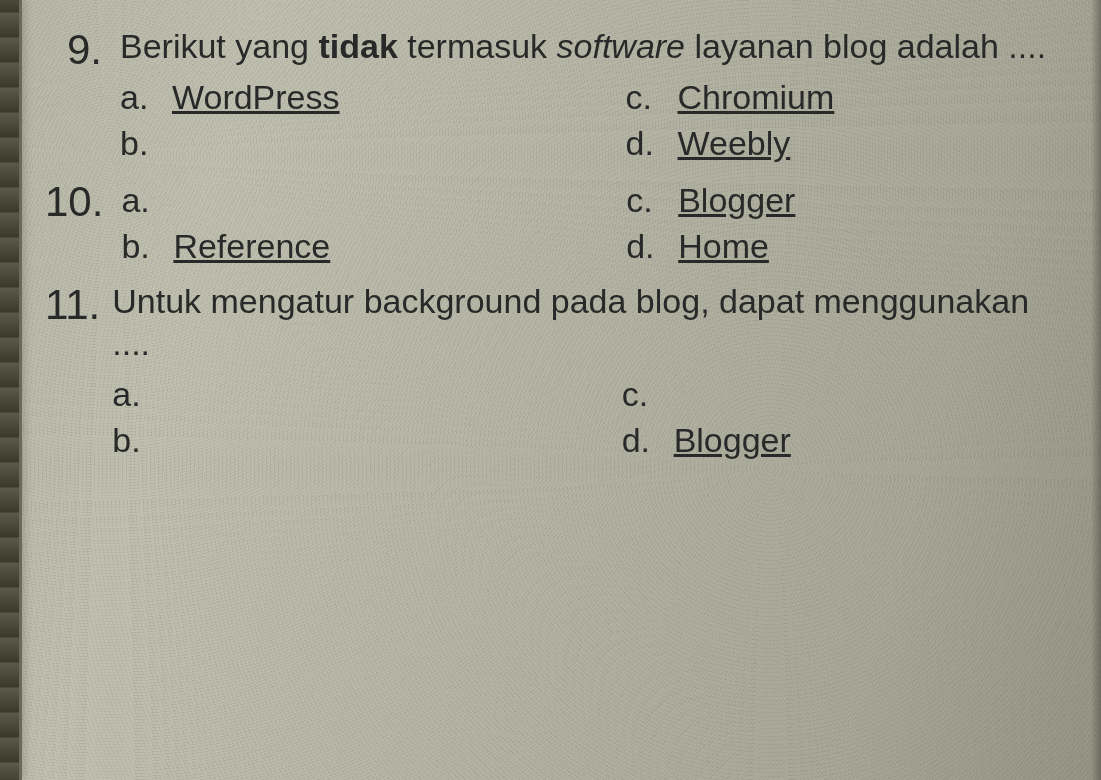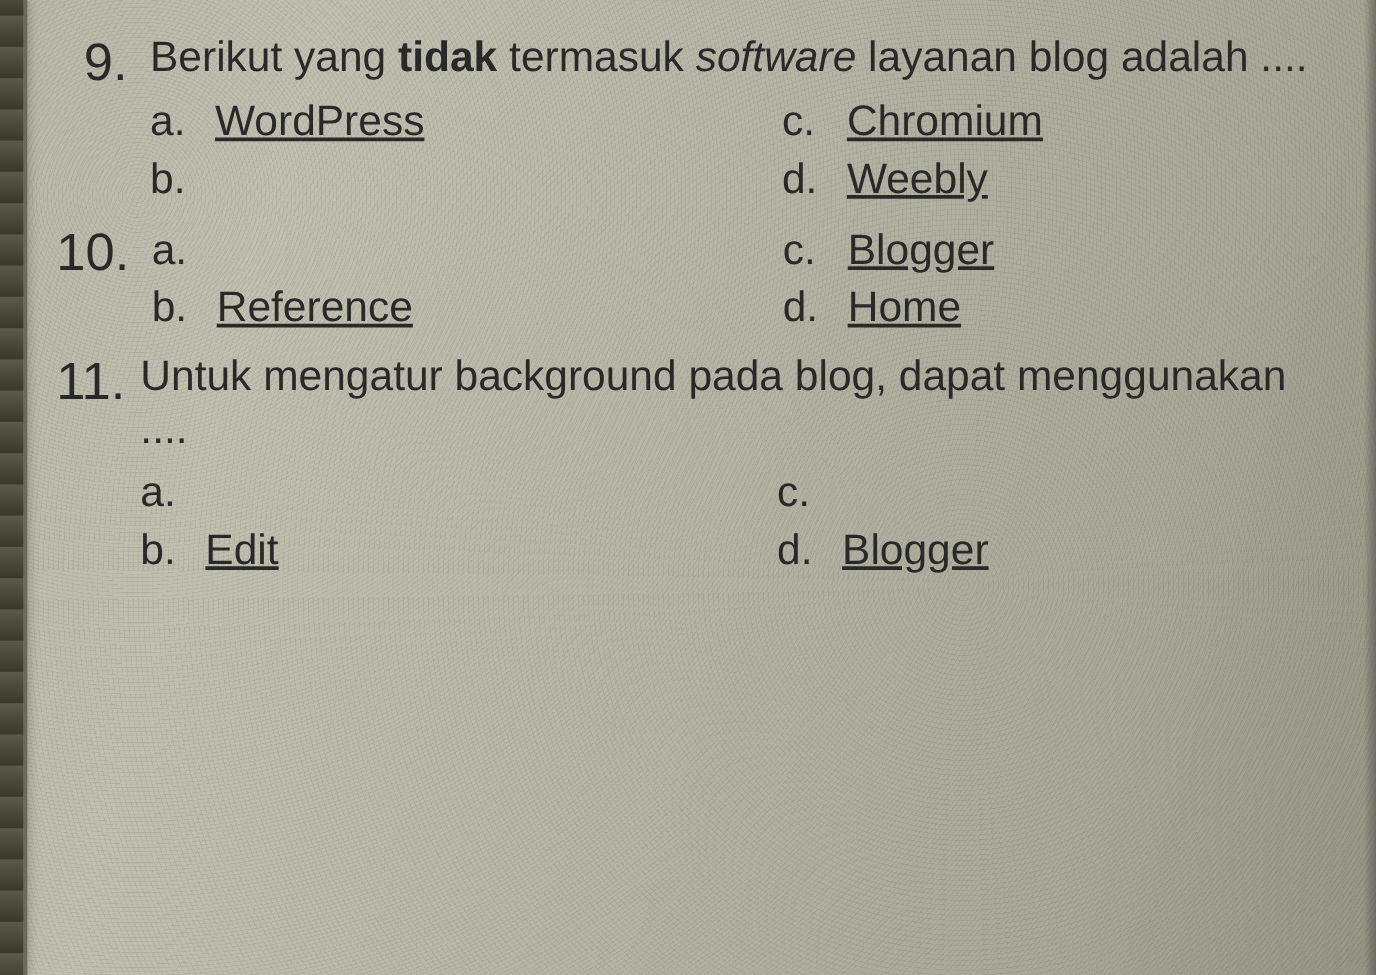--- a/index.html
+++ b/index.html
@@ -171,21 +171,20 @@
       <div class="q-text">Untuk mengatur background pada blog, dapat menggunakan ....</div>
       <div class="options">
         <div class="option">
           <span class="opt-letter">a.</span>
         </div>
         <div class="option">
           <span class="opt-letter">c.</span>
         </div>
         <div class="option">
           <span class="opt-letter">b.</span>
-          <span class="opt-text">Edit</span>
         </div>
         <div class="option">
           <span class="opt-letter">d.</span>
           <span class="opt-text">Blogger</span>
         </div>
       </div>
     </div>
   </div>
 
 </div>

